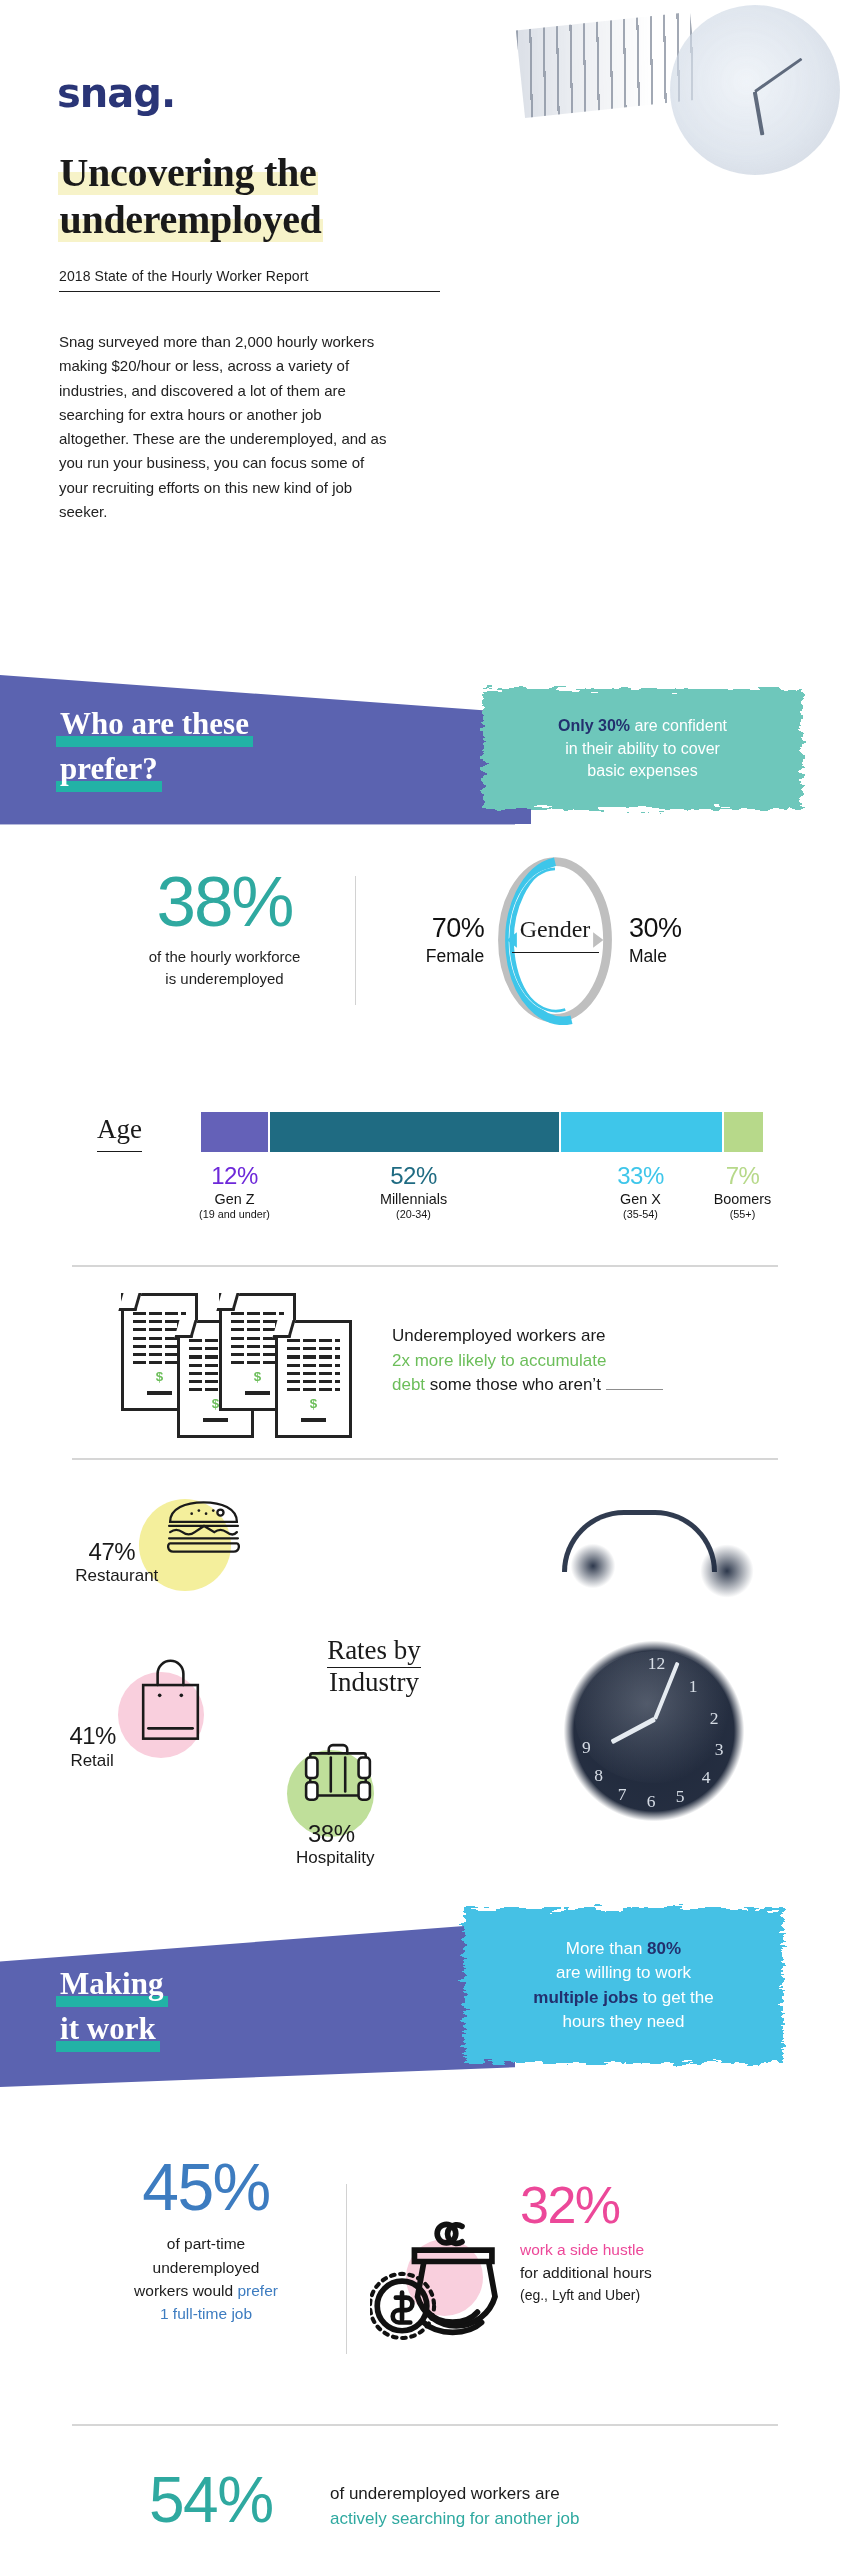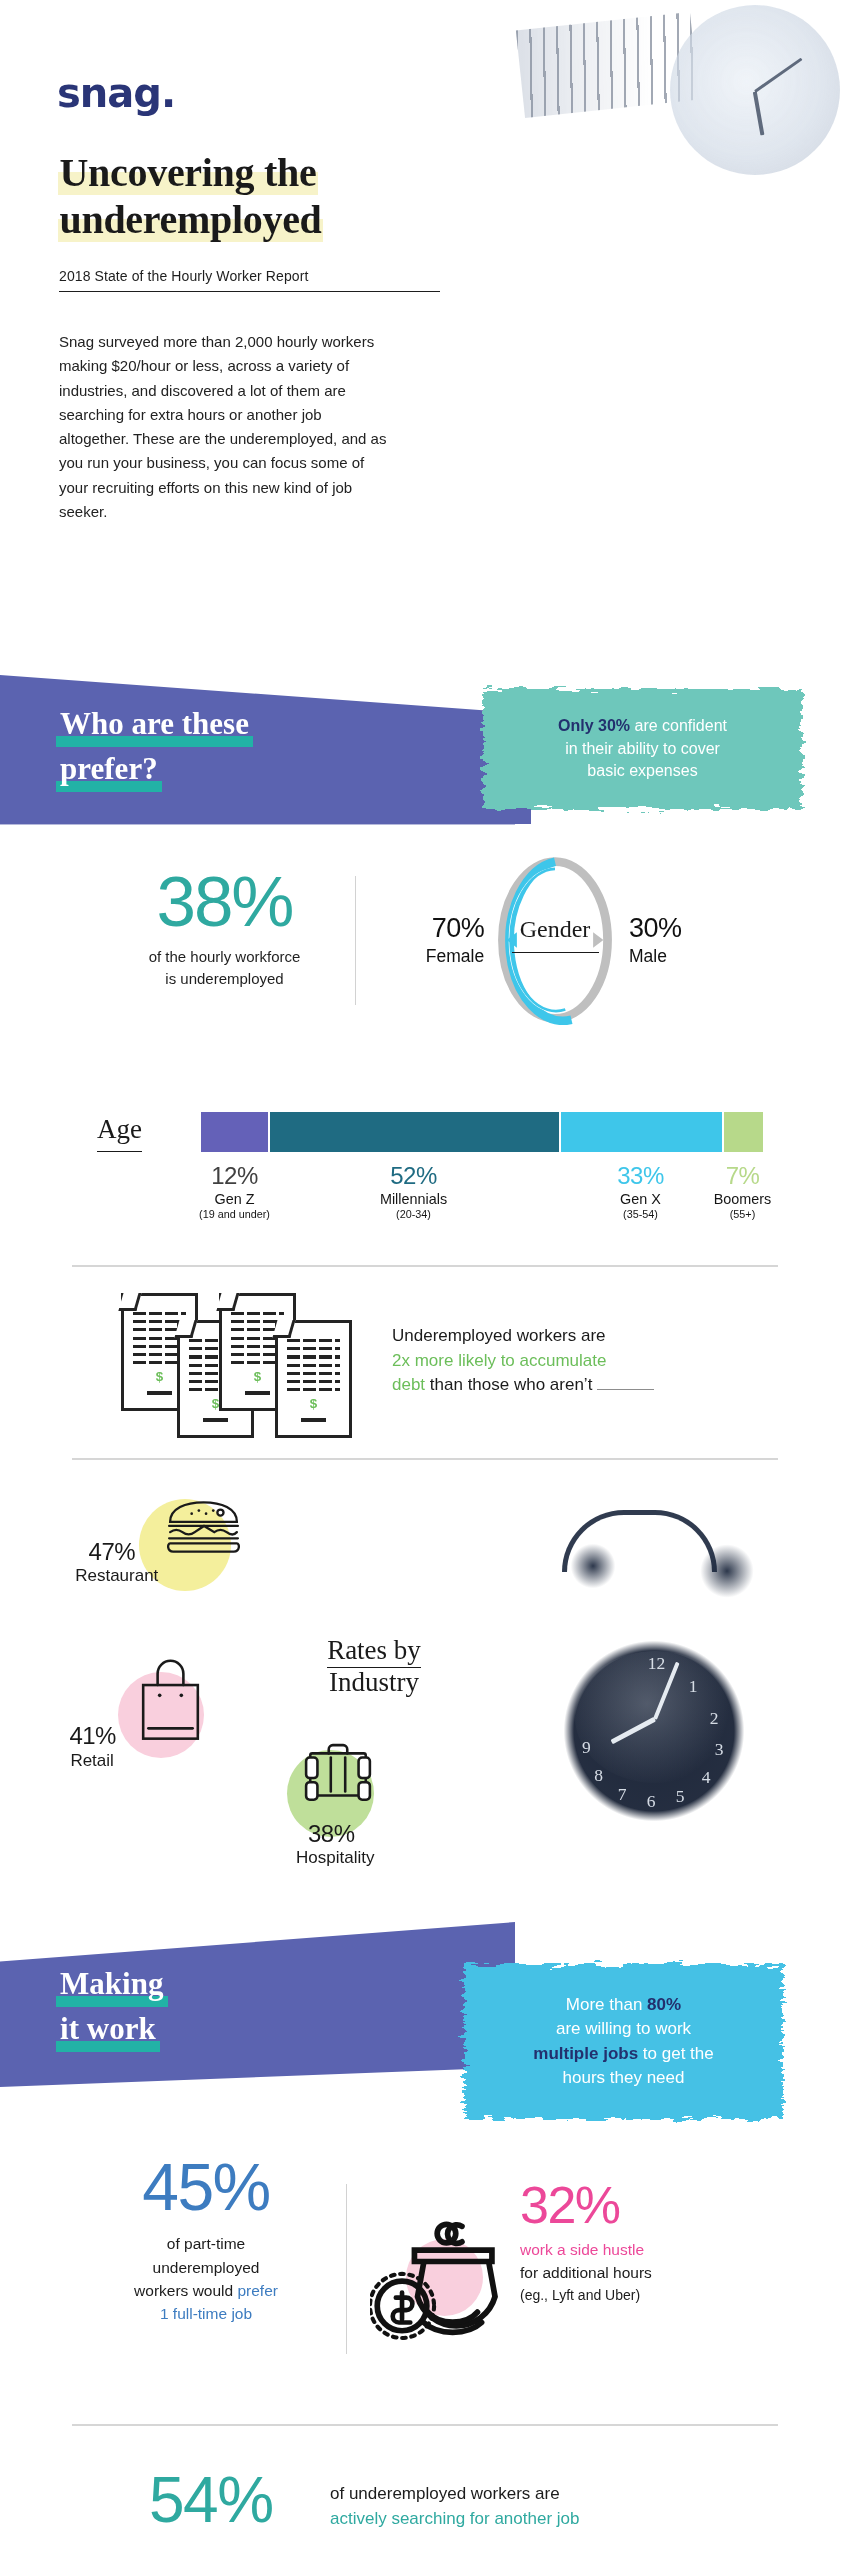--- a/index.html
+++ b/index.html
@@ -176,21 +176,21 @@
   .ind .icon { position: absolute; }
   .ind .pct { position: absolute; font-size: 24px; letter-spacing: -0.5px; color: #1a1a1a; line-height: 1; }
   .ind .name { position: absolute; font-size: 17px; color: #1a1a1a; }
 
   
   .sec-banner2 { position: absolute; left: 0; top: 1922px; width: 850px; height: 165px; }
   .sec-banner2 .slab {
     position: absolute; left: 0; top: 0; width: 515px; height: 165px;
     background: #5b63b0; clip-path: polygon(0 24%, 100% 0, 100% 88%, 0 100%);
   }
-  .callout-80 { left: 464px; top: 1964px; width: 319px; height: 155px; }
+  .callout-80 { left: 464px; top: 1908px; width: 319px; height: 155px; }
   .callout-80 .inner { font-size: 17px; line-height: 1.42; color: #ffffff; }
   .callout-80 .inner b { color: #23306e; font-weight: 700; }
 
   
   .pct-45 { position: absolute; left: 77px; top: 2154px; width: 258px; text-align: center; }
   .pct-45 .num { font-size: 66px; color: #3d7cc0; line-height: 1; letter-spacing: -1.5px; }
   .pct-45 .cap { margin-top: 12.4px; font-size: 15.5px; line-height: 1.5; color: #1c1c1c; }
   .pct-45 .cap .b { color: #3d7cc0; }
 
   .pct-32 { position: absolute; left: 520px; top: 2179px; width: 268px; }
@@ -301,21 +301,21 @@
   <div class="age-wrap">
     <div class="age-label">Age</div>
     <div class="age-bar" id="ageBar">
         <div class="age-seg" style="width: 67px; background: rgb(100, 97, 184);"></div>
         <div class="age-seg" style="width: 289px; background: rgb(31, 107, 130);"></div>
         <div class="age-seg" style="width: 161px; background: rgb(62, 198, 234);"></div>
         <div class="age-seg" style="width: 39px; background: rgb(183, 217, 138);"></div>
       </div>
     <div class="age-legend" id="ageLegend">
         <div class="age-item" style="left: -23px; width: 113px;">
-          <div class="age-pct" style="color:#404040">12%</div>
+          <div class="age-pct" style="color:#6d28d9">12%</div>
           <div class="age-name">Gen Z</div>
           <div class="age-range">(19 and under)</div>
         </div>
         <div class="age-item" style="left: 156px; width: 113px;">
           <div class="age-pct" style="color:#1f6b82">52%</div>
           <div class="age-name">Millennials</div>
           <div class="age-range">(20-34)</div>
         </div>
         <div class="age-item" style="left: 383px; width: 113px;">
           <div class="age-pct" style="color:#3ec6ea">33%</div>
@@ -355,21 +355,21 @@
       <div class="bill" style="left:154px;top:27px;width:77px;height:118px;">
         <div class="fold"></div>
           <div class="rows"></div>
           <div class="dollar">$</div>
           <div class="bar"></div>
       </div>
     </div>
     <div class="debt-text">
       <span>Underemployed workers are</span><br>
       <span class="g">2x more likely to accumulate</span><br>
-      <span class="g">debt</span><span> than those who aren’t</span>
+      <span class="g">debt</span><span> some those who aren’t</span>
       <div class="u"></div>
     </div>
   </div>
 
   <div class="hr" style="top:1458px;"></div>
 
   <div class="rates">
     <div class="clock-photo">
       <div class="clock-handle"></div>
       <div class="clock-dial">

